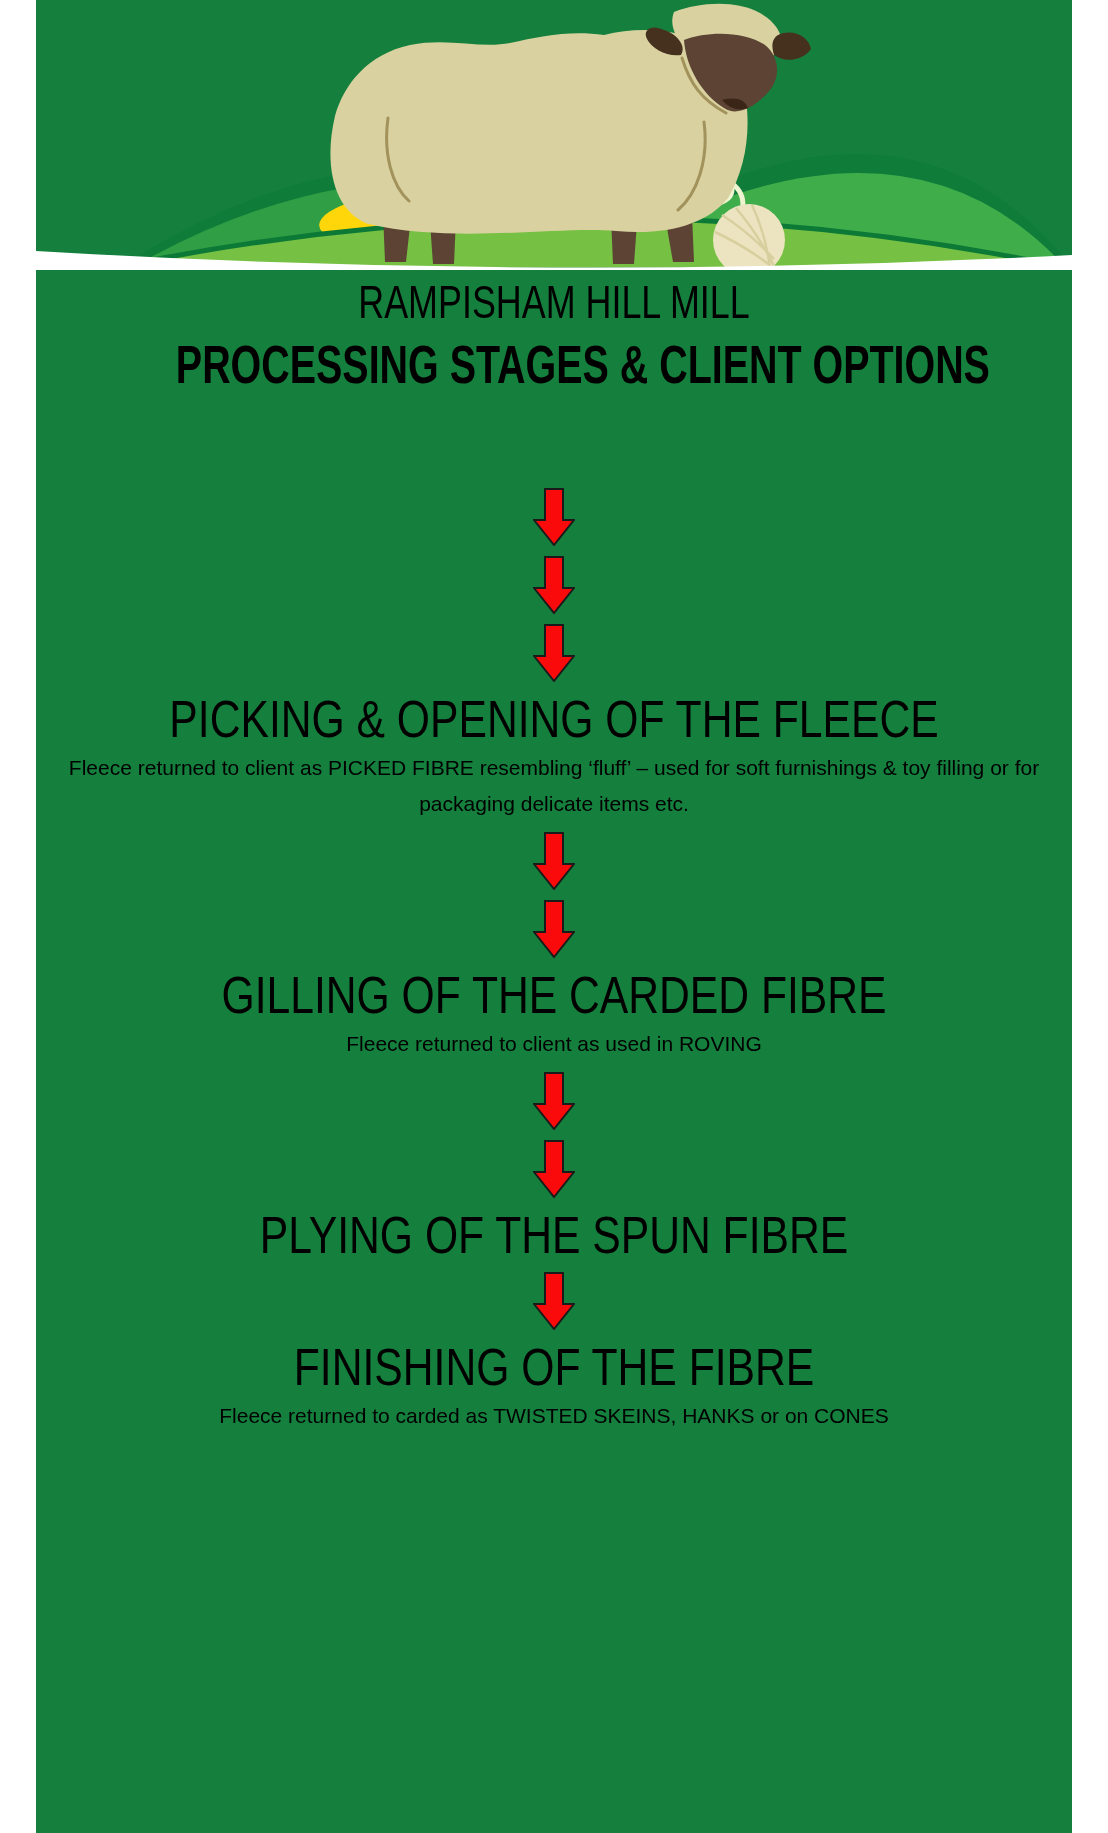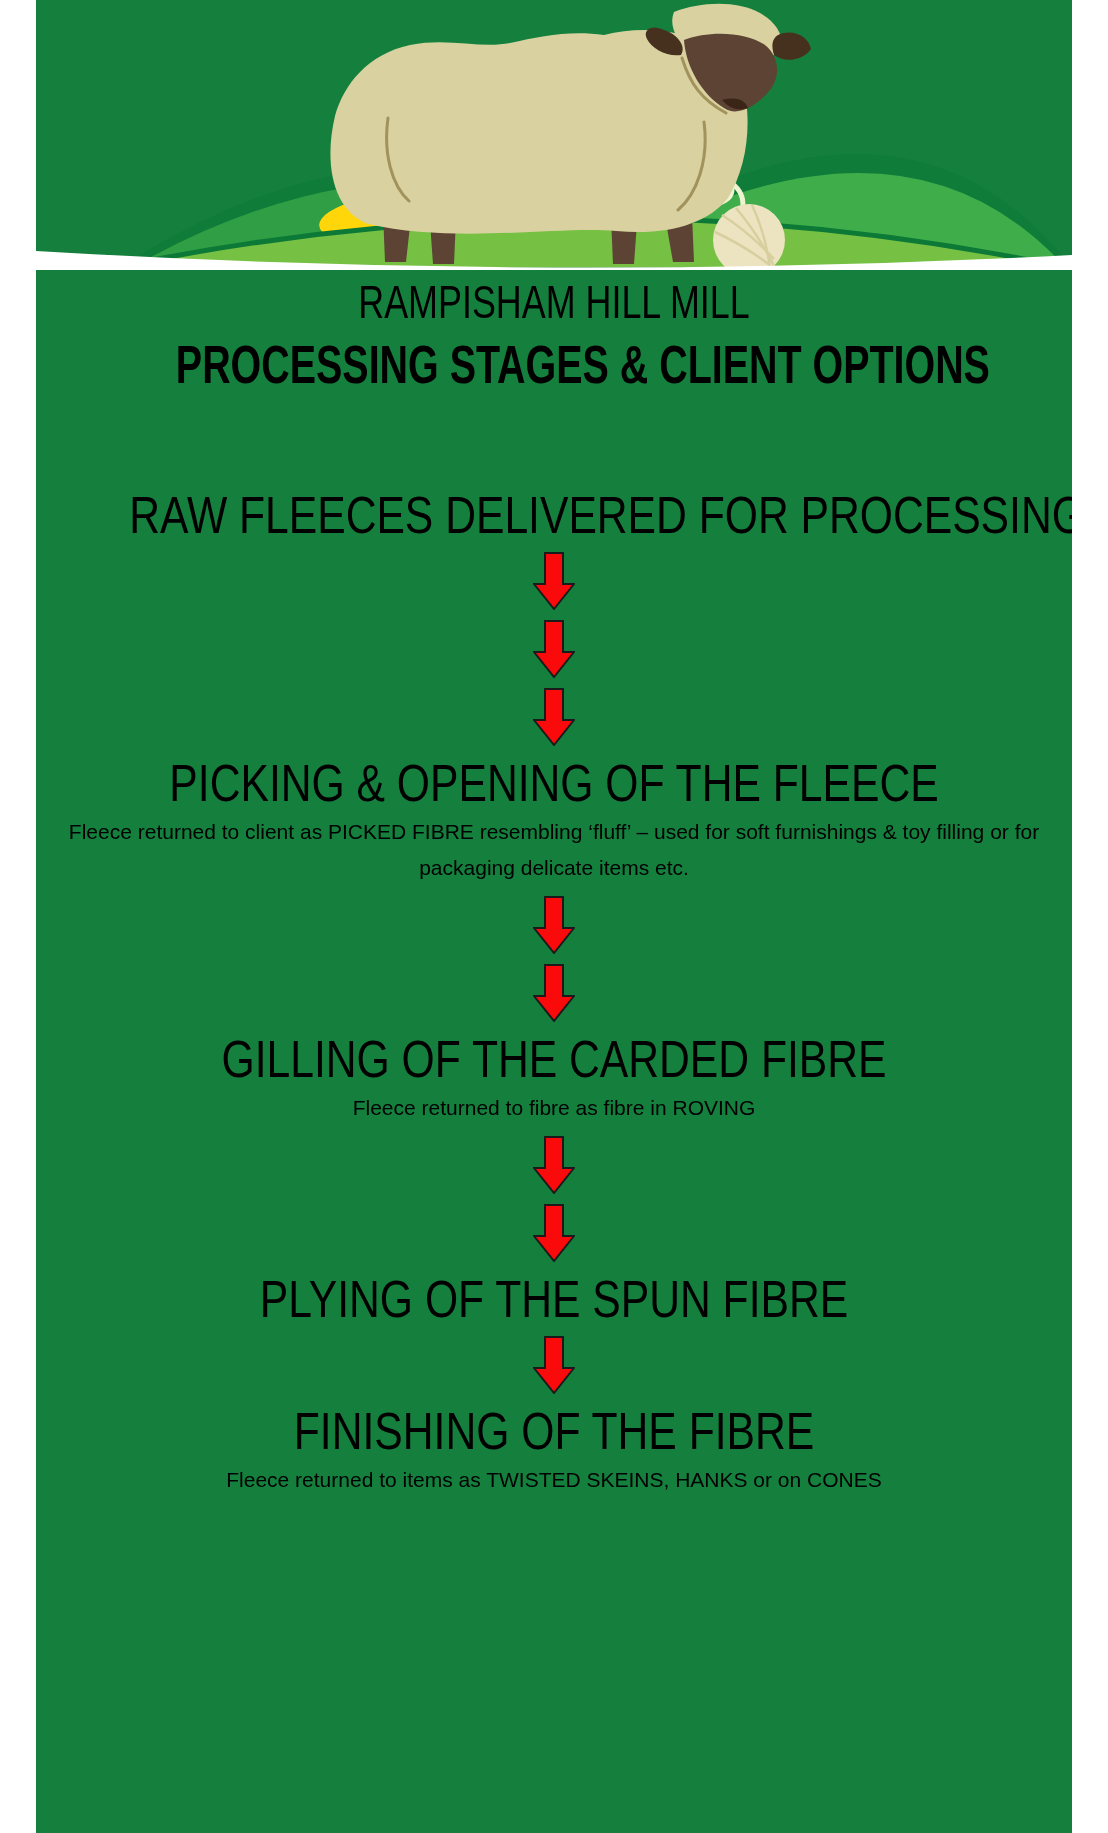--- a/index.html
+++ b/index.html
@@ -102,23 +102,20 @@
 
       <path d="M 0 270 L 0 251 Q 557 284 1108 251 L 1108 270 Z" fill="#ffffff"></path>
     </svg>
   </div>
 
   <h1 class="mill-title">RAMPISHAM HILL MILL</h1>
   <h2 class="page-title">PROCESSING STAGES &amp; CLIENT OPTIONS</h2>
 
   <div class="flow">
 
-    <div class="stage">
-      <div class="stage-label">RAW FLEECES DELIVERED FOR PROCESSING</div>
-    </div>
 
     <div class="arrow-row">
       <svg class="down-arrow" width="42" height="58" viewBox="0 0 42 58">
         <polygon points="12,1 30,1 30,32 41,32 21,57 1,32 12,32" stroke="#1a1a1a" stroke-width="2" fill="#fa0a0a"></polygon>
       </svg>
     </div>
 
 
     <div class="arrow-row">
       <svg class="down-arrow" width="42" height="58" viewBox="0 0 42 58">
@@ -146,21 +143,21 @@
 
 
     <div class="arrow-row">
       <svg class="down-arrow" width="42" height="58" viewBox="0 0 42 58">
         <polygon points="12,1 30,1 30,32 41,32 21,57 1,32 12,32" stroke="#1a1a1a" stroke-width="2" fill="#fa0a0a"></polygon>
       </svg>
     </div>
 
     <div class="stage">
       <div class="stage-label">GILLING OF THE CARDED FIBRE</div>
-      <div class="stage-note">Fleece returned to fibre as fibre in ROVING</div>
+      <div class="stage-note">Fleece returned to client as used in ROVING</div>
     </div>
 
     <div class="arrow-row">
       <svg class="down-arrow" width="42" height="58" viewBox="0 0 42 58">
         <polygon points="12,1 30,1 30,32 41,32 21,57 1,32 12,32" stroke="#1a1a1a" stroke-width="2" fill="#fa0a0a"></polygon>
       </svg>
     </div>
 
 
     <div class="arrow-row">
@@ -174,17 +171,17 @@
     </div>
 
     <div class="arrow-row">
       <svg class="down-arrow" width="42" height="58" viewBox="0 0 42 58">
         <polygon points="12,1 30,1 30,32 41,32 21,57 1,32 12,32" stroke="#1a1a1a" stroke-width="2" fill="#fa0a0a"></polygon>
       </svg>
     </div>
 
     <div class="stage">
       <div class="stage-label">FINISHING OF THE FIBRE</div>
-      <div class="stage-note">Fleece returned to items as TWISTED SKEINS, HANKS or on CONES</div>
+      <div class="stage-note">Fleece returned to carded as TWISTED SKEINS, HANKS or on CONES</div>
     </div>
 
   </div>
 </div>
 
 </body></html>

